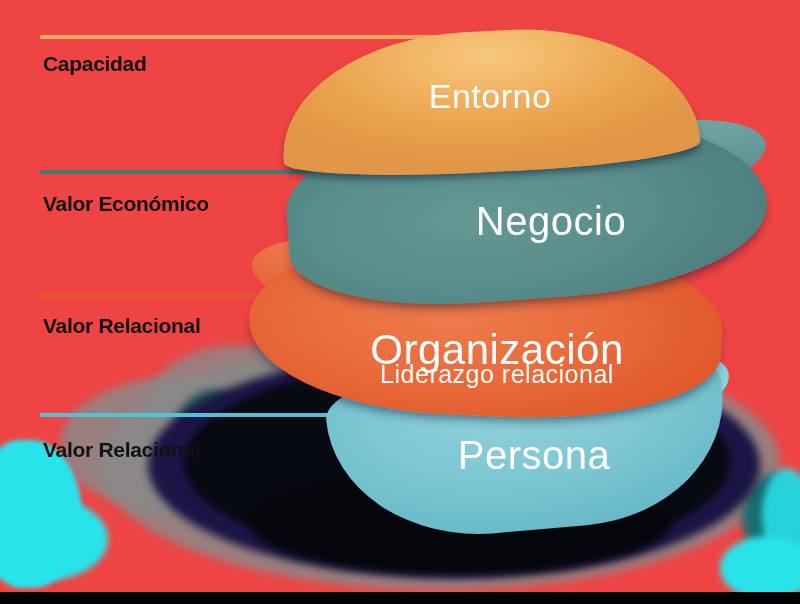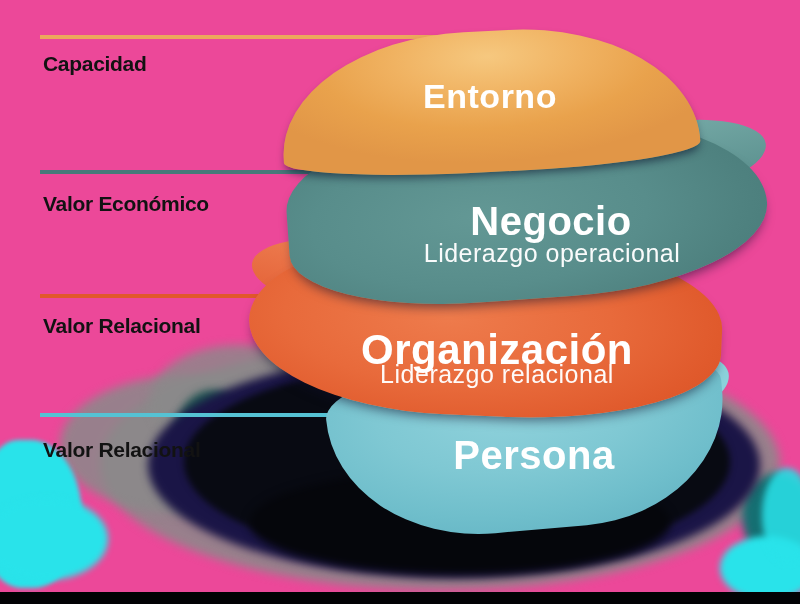--- a/index.html
+++ b/index.html
@@ -1,18 +1,18 @@
 <!DOCTYPE html>
 <html><head>
 <meta charset="utf-8">
 <style>
   * { margin:0; padding:0; box-sizing:border-box; }
   html,body { width:800px; height:604px; background:#ffffff; overflow:hidden; }
   body { font-family:"Liberation Sans","DejaVu Sans",sans-serif; }
-  .stage { position:relative; width:800px; height:604px; background:#ec4899; overflow:hidden; }
+  .stage { position:relative; width:800px; height:604px; background:#ef4444; overflow:hidden; }
 
   
   .fx { position:absolute; border-radius:50%; }
   .fx-gray1   { left:100px; top:338px; width:680px; height:252px; background:rgba(138,138,138,.85); filter:blur(5px); }
   .fx-gray2   { left:60px;  top:375px; width:260px; height:140px; background:rgba(138,138,138,.85); filter:blur(5px); }
   .fx-gray3   { left:150px; top:345px; width:180px; height:110px; background:rgba(138,138,138,.8);  filter:blur(5px); }
   .fx-tealL   { left:175px; top:390px; width:75px;  height:90px;  background:#1E5451; filter:blur(4px); }
   .fx-tealR   { left:742px; top:473px; width:72px;  height:88px;  background:#156F72; filter:blur(4px); }
   .fx-navy    { left:148px; top:352px; width:612px; height:226px; background:#1A1546; filter:blur(4px); }
   .fx-black   { left:184px; top:362px; width:546px; height:200px; background:#080A12; filter:blur(3px); }
@@ -64,21 +64,21 @@
   .slice-persona { left:329px; top:357px; width:397px; height:173px; z-index:3;
     background:radial-gradient(ellipse 75% 85% at 46% 28%, #90D2DC 0%, #7FC8D3 45%, #6FBECB 75%, #63B3C3 100%);
     border-radius:50% 50% 48% 52% / 34% 30% 92% 96%;
     transform:rotate(-5deg); }
   .rim-persona { left:596px; top:355px; width:134px; height:64px; z-index:3;
     background:#8BD1DB; border-radius:50%; transform:rotate(-12deg); }
 
   
   .cap { position:absolute; z-index:10; color:#ffffff; text-align:center;
          transform:translateX(-50%); white-space:nowrap; line-height:1.1; letter-spacing:.5px; }
-  .cap-title { font-weight:700; }
+  .cap-title { font-weight:400; }
   .cap-sub   { font-weight:400; opacity:.97; }
   .t-entorno { left:490px; top:78px;  font-size:34px; }
   .s-entorno { left:490px; top:105px; font-size:23px; }
   .t-negocio { left:551px; top:199px; font-size:40px; }
   .s-negocio { left:552px; top:240px; font-size:25px; }
   .t-organizacion { left:497px; top:327px; font-size:42px; }
   .s-organizacion { left:497px; top:361px; font-size:25px; }
   .t-persona { left:534px; top:433px; font-size:40px; }
   .s-persona { left:534px; top:461px; font-size:24px; }
 </style>
@@ -118,18 +118,17 @@
   <div class="slice rim-persona"></div>
   <div class="slice slice-persona"></div>
   <div class="slice rim-organizacion"></div>
   <div class="slice slice-organizacion"></div>
   <div class="slice rim-negocio"></div>
   <div class="slice slice-negocio"></div>
   <div class="slice slice-entorno"></div>
 
   <div class="cap cap-title t-entorno">Entorno</div>
   <div class="cap cap-title t-negocio">Negocio</div>
-  <div class="cap cap-sub   s-negocio">Liderazgo operacional</div>
   <div class="cap cap-title t-organizacion">Organización</div>
   <div class="cap cap-sub   s-organizacion">Liderazgo relacional</div>
   <div class="cap cap-title t-persona">Persona</div>
 
 </div>
 
 </body></html>

